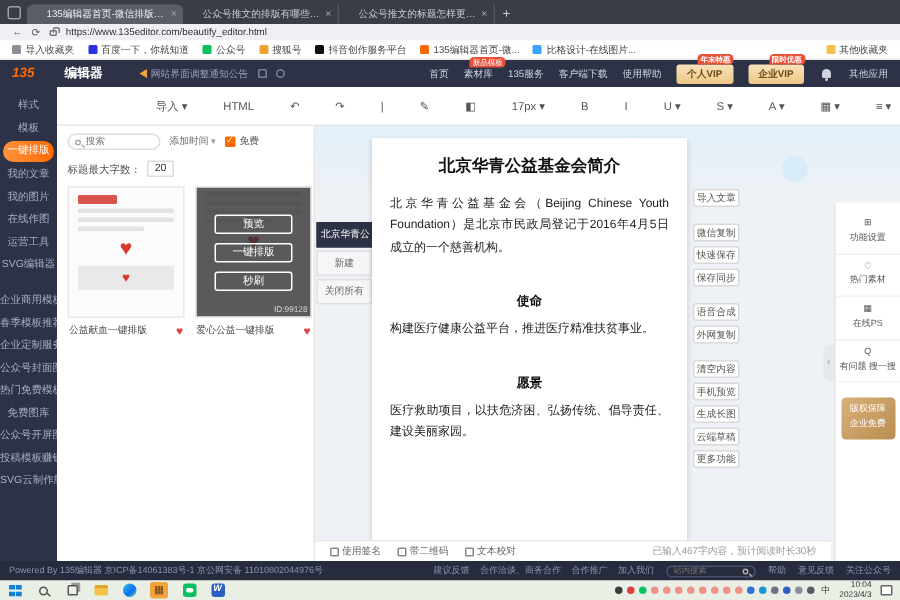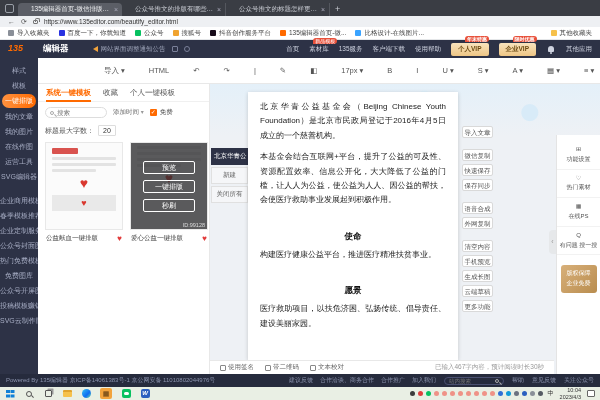--- a/index.html
+++ b/index.html
@@ -279,28 +279,20 @@
         <div class="navitem">公众号封面图</div>
         <div class="navitem">热门免费模板</div>
         <div class="navitem">免费图库</div>
         <div class="navitem">公众号开屏图</div>
         <div class="navitem">投稿模板赚钱</div>
         <div class="navitem">SVG云制作版</div>
       </div>
   </div>
 
   <div class="panel">
-    <div class="ptabs">
-      <div style="display:flex;gap:12px;">
-
-      <span class="ptab active">系统一键模板</span>
-          <span class="ptab">收藏</span>
-          <span class="ptab">个人一键模板</span>
-        </div>
-    </div>
     <div class="pctrls">
       <span class="searchpill">
         <i class="mag"></i>
         <input placeholder="搜索" style="">
       </span>
       <span class="sortdd caret">添加时间</span>
       <span class="freebox">
         <span class="chk">✓</span>
         <span>免费</span>
       </span>
@@ -349,22 +341,22 @@
   <div class="workspace">
     <div class="wsband"></div>
 
     <div class="arttabs">
       <div class="atab cur">北京华青公…</div>
       <div class="atab">新建</div>
       <div class="atab">关闭所有</div>
     </div>
 
     <div class="page doc">
+      <div class="doc-title">北京华青公益基金会简介</div>
       <p>北京华青公益基金会（Beijing Chinese Youth Foundation）是北京市民政局登记于2016年4月5日成立的一个慈善机构。</p>
-      <p>本基金会结合互联网+平台，提升了公益的可及性、资源配置效率、信息公开化，大大降低了公益的门槛，让人人为公益，使公益为人人、因公益的帮扶，会使医疗救助事业发展起到积极作用。</p>
       <h4>使命</h4>
       <p>构建医疗健康公益平台，推进医疗精准扶贫事业。</p>
       <h4>愿景</h4>
       <p>医疗救助项目，以扶危济困、弘扬传统、倡导责任、建设美丽家园。</p>
     </div>
 
     <div class="rail">
       <div style="display:flex;flex-direction:column;gap:3px;">
 
       <div class="rb">导入文章</div>

